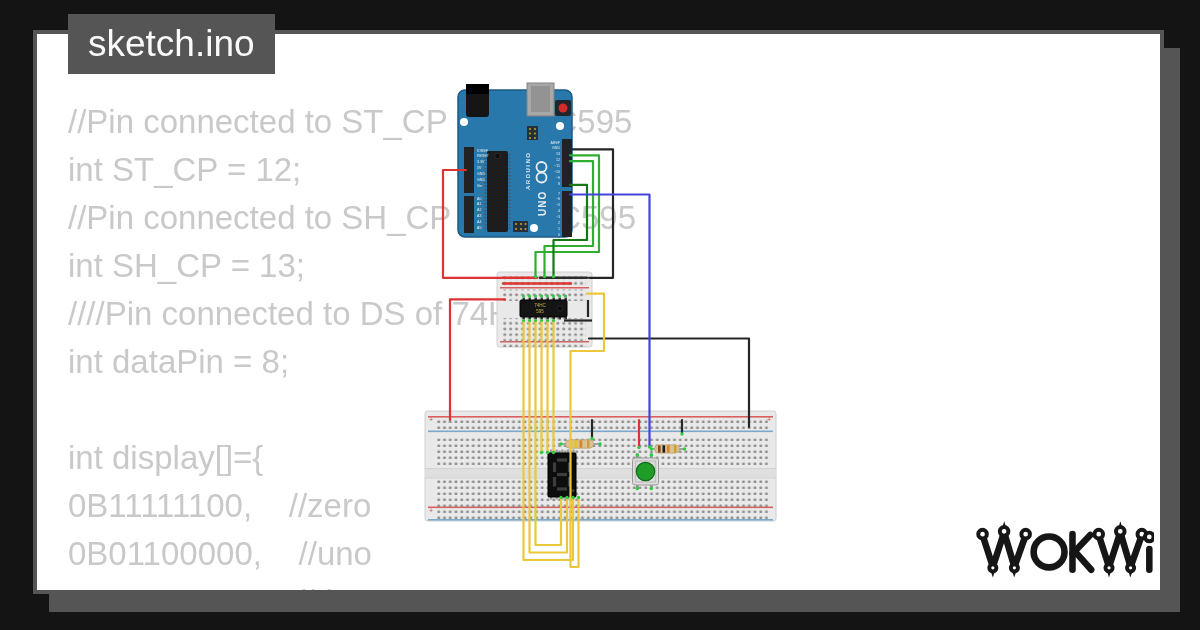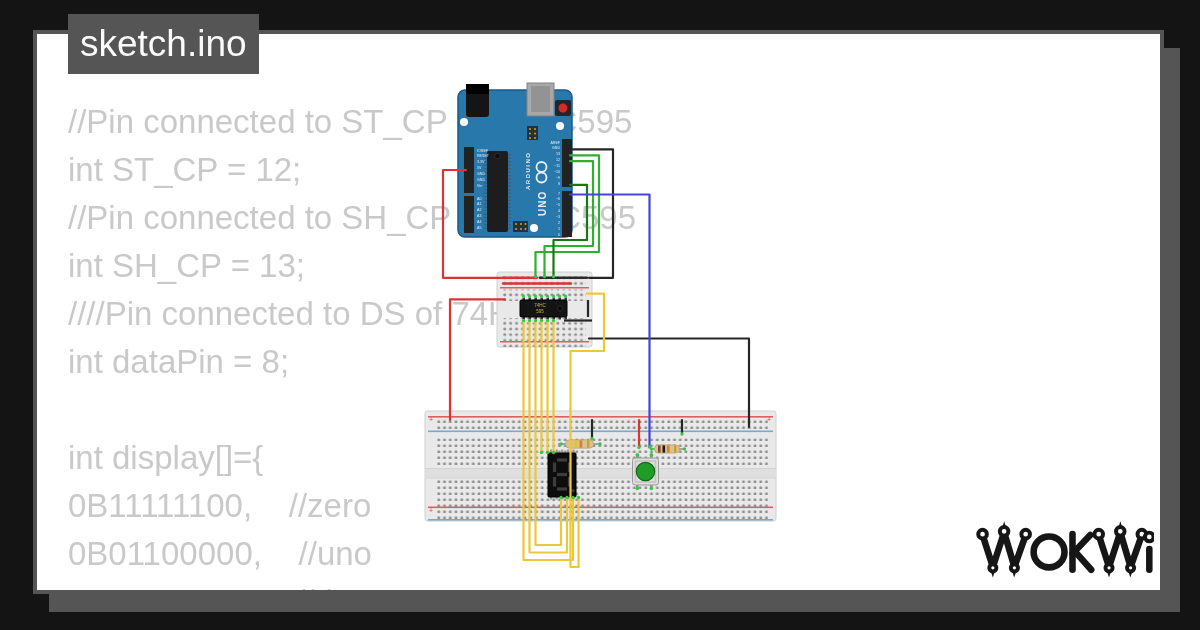--- a/index.html
+++ b/index.html
@@ -5,21 +5,21 @@
   html,body{margin:0;padding:0;width:1200px;height:630px;overflow:hidden;
     font-family:"Liberation Sans",sans-serif;background:#141414;}
   .stage{position:absolute;inset:0;width:1200px;height:630px;background:#141414;}
   .card{position:absolute;left:33px;top:30px;width:1131px;height:564px;
     box-sizing:border-box;background:#ffffff;border:4px solid #555555;
     box-shadow:16px 18px 0 #555555;overflow:hidden;z-index:1;}
   .code{position:absolute;left:31px;top:64px;color:#c9c9c9;font-size:33px;
     white-space:pre;line-height:48px;}
   .code-line{height:48px;}
   .tab{position:absolute;left:68px;top:14px;height:60px;line-height:60px;
-    padding:0 12px;background:#555555;color:#fafafa;font-size:37px;z-index:6;}
+    padding:0 20px;background:#555555;color:#fafafa;font-size:37px;z-index:6;}
   .circuit{position:absolute;left:0;top:0;width:1200px;height:630px;z-index:3;pointer-events:none;}
   .wokwi{position:absolute;left:976px;top:518px;z-index:4;}
   text{font-family:"Liberation Sans",sans-serif;}
 </style>
 </head>
 <body>
 
 <div class="stage">
 
   <div class="card">

